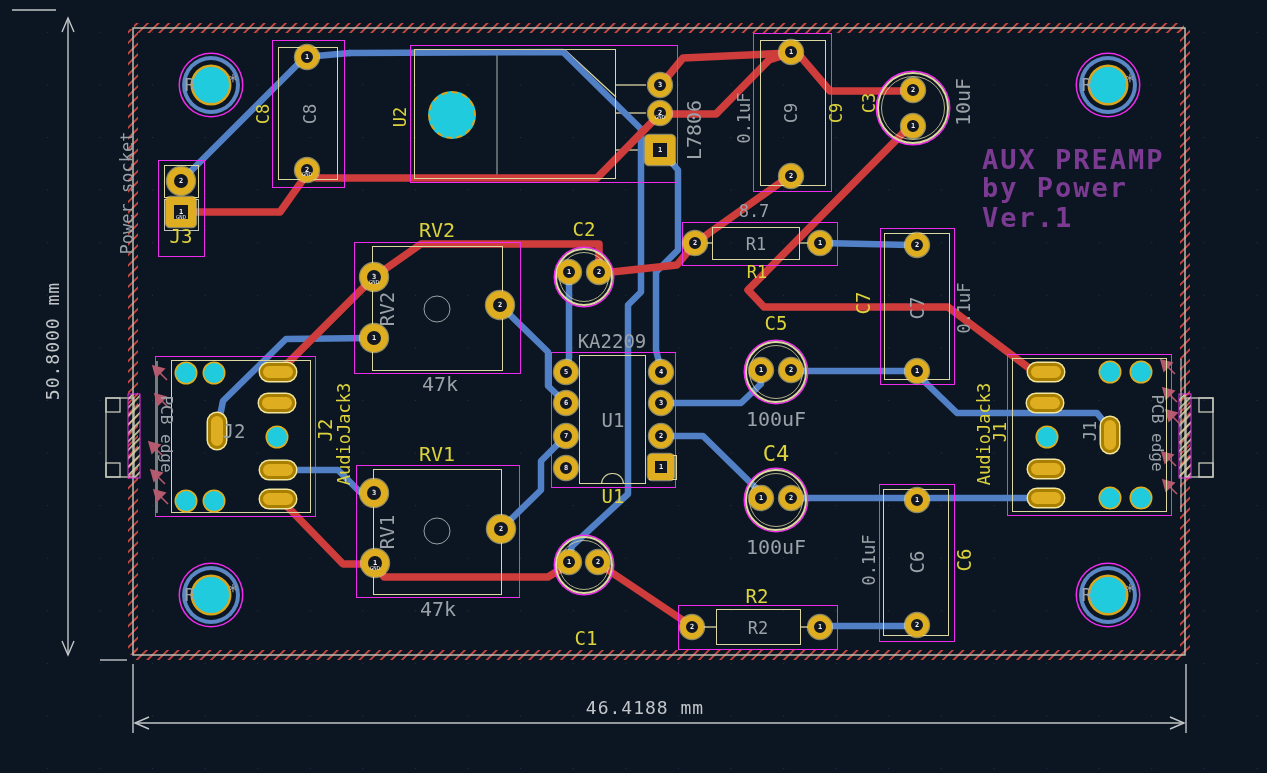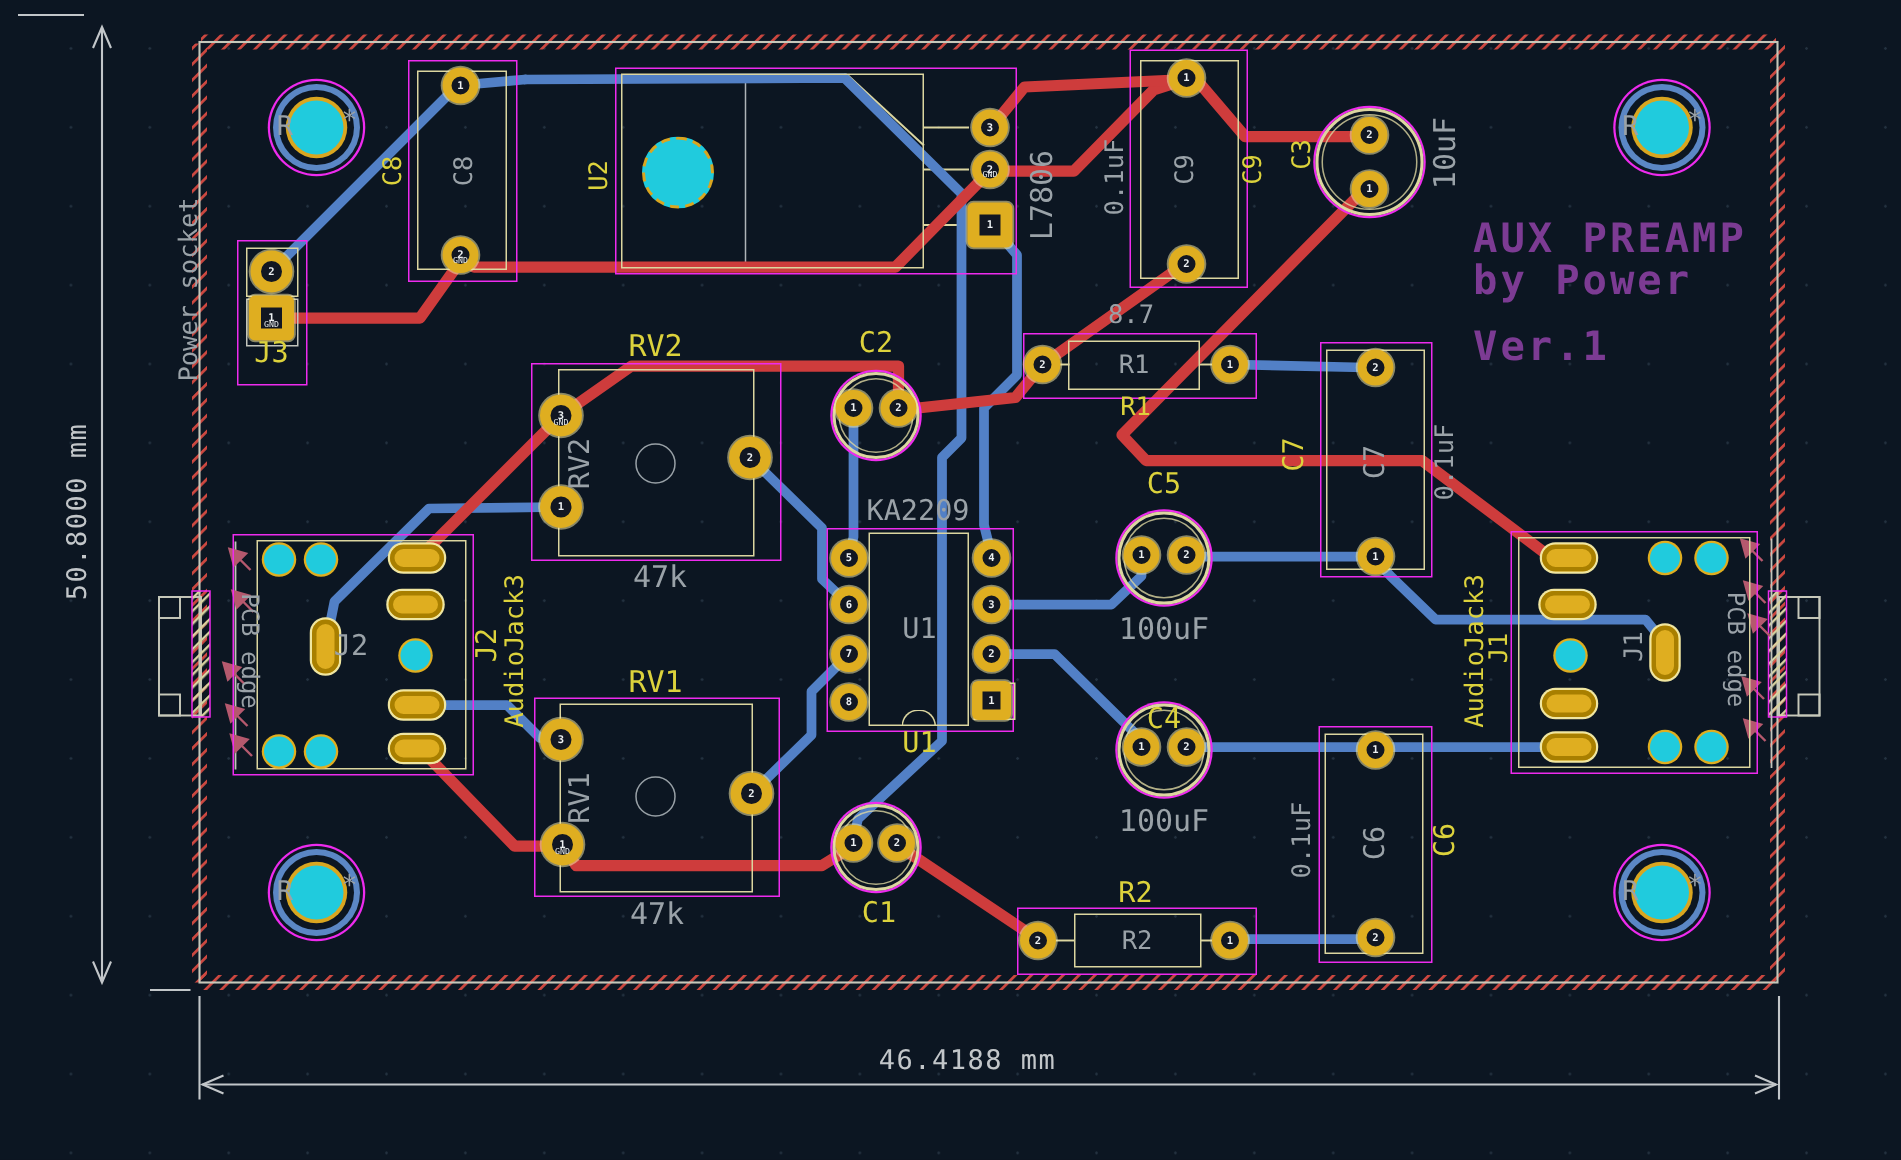--- a/index.html
+++ b/index.html
@@ -342,21 +342,21 @@
 </div>
 
 <div>
   <div class="ecap abs" style="left:584px;top:565px;width:58px;height:58px"></div>
   <div class="pad abs" style="left:569px;top:562px">
         <span class="n">1</span>
       </div>
   <div class="pad abs" style="left:598px;top:562px">
         <span class="n">2</span>
       </div>
-  <div class="ref abs c" style="left:586px;top:609px;font-size:19px">C1</div>
+  <div class="ref abs c" style="left:586px;top:638px;font-size:19px">C1</div>
 </div>
 
 <div>
   <div class="court abs" style="left:551px;top:352px;width:125px;height:136px"></div>
   <div class="body abs" style="left:579px;top:355px;width:67px;height:129px"></div>
   <div class="notch abs" style="left:601px;top:473px;width:23px;height:11px"></div>
   <div class="abs" style="left:649px;top:455px;width:28px;height:25px;border:1.3px solid #dcd6a0"></div>
   <div class="pad abs" style="left:566px;top:372px">
         <span class="n">5</span>
       </div>
@@ -398,21 +398,21 @@
   <div class="val abs c big" style="left:776px;top:419px">100uF</div>
 </div>
 <div>
   <div class="ecap abs" style="left:776px;top:500px;width:62px;height:62px"></div>
   <div class="pad abs" style="left:761px;top:498px">
         <span class="n">1</span>
       </div>
   <div class="pad abs" style="left:791px;top:498px">
         <span class="n">2</span>
       </div>
-  <div class="ref abs c" style="left:776px;top:480px;font-size:19px">C4</div>
+  <div class="ref abs c" style="left:776px;top:454px;font-size:22px">C4</div>
   <div class="val abs c big" style="left:776px;top:547px">100uF</div>
 </div>
 
 <div>
   <div class="court abs" style="left:880px;top:228px;width:75px;height:157px"></div>
   <div class="body abs" style="left:884px;top:233px;width:66px;height:147px"></div>
   <div class="pad abs" style="left:917px;top:245px">
         <span class="n">2</span>
       </div>
   <div class="pad abs" style="left:917px;top:371px">
@@ -483,19 +483,19 @@
   <div class="joval v abs" style="left:1110px;top:435px"></div>
   <div class="val abs vup" style="left:1090px;top:431px;font-size:17px">J1</div>
   <div class="ref abs vup" style="left:984px;top:434px">AudioJack3</div>
   <div class="ref abs vup" style="left:1000px;top:432px;font-size:17px">J1</div>
   <div class="val abs vdn" style="left:1157px;top:433px;font-size:16px">PCB edge</div>
 </div>
 
 <div>
   <div class="title-line" style="top:146px">AUX PREAMP</div>
   <div class="title-line" style="top:174px">by Power</div>
-  <div class="title-line" style="top:218px">Ver.1</div>
+  <div class="title-line" style="top:204px">Ver.1</div>
 </div>
 
 <div class="dim abs vup" style="left:52px;top:341px">50.8000 mm</div>
 <div class="dim abs c" style="left:645px;top:707px">46.4188 mm</div>
 
 </div>
 
 </body></html>

